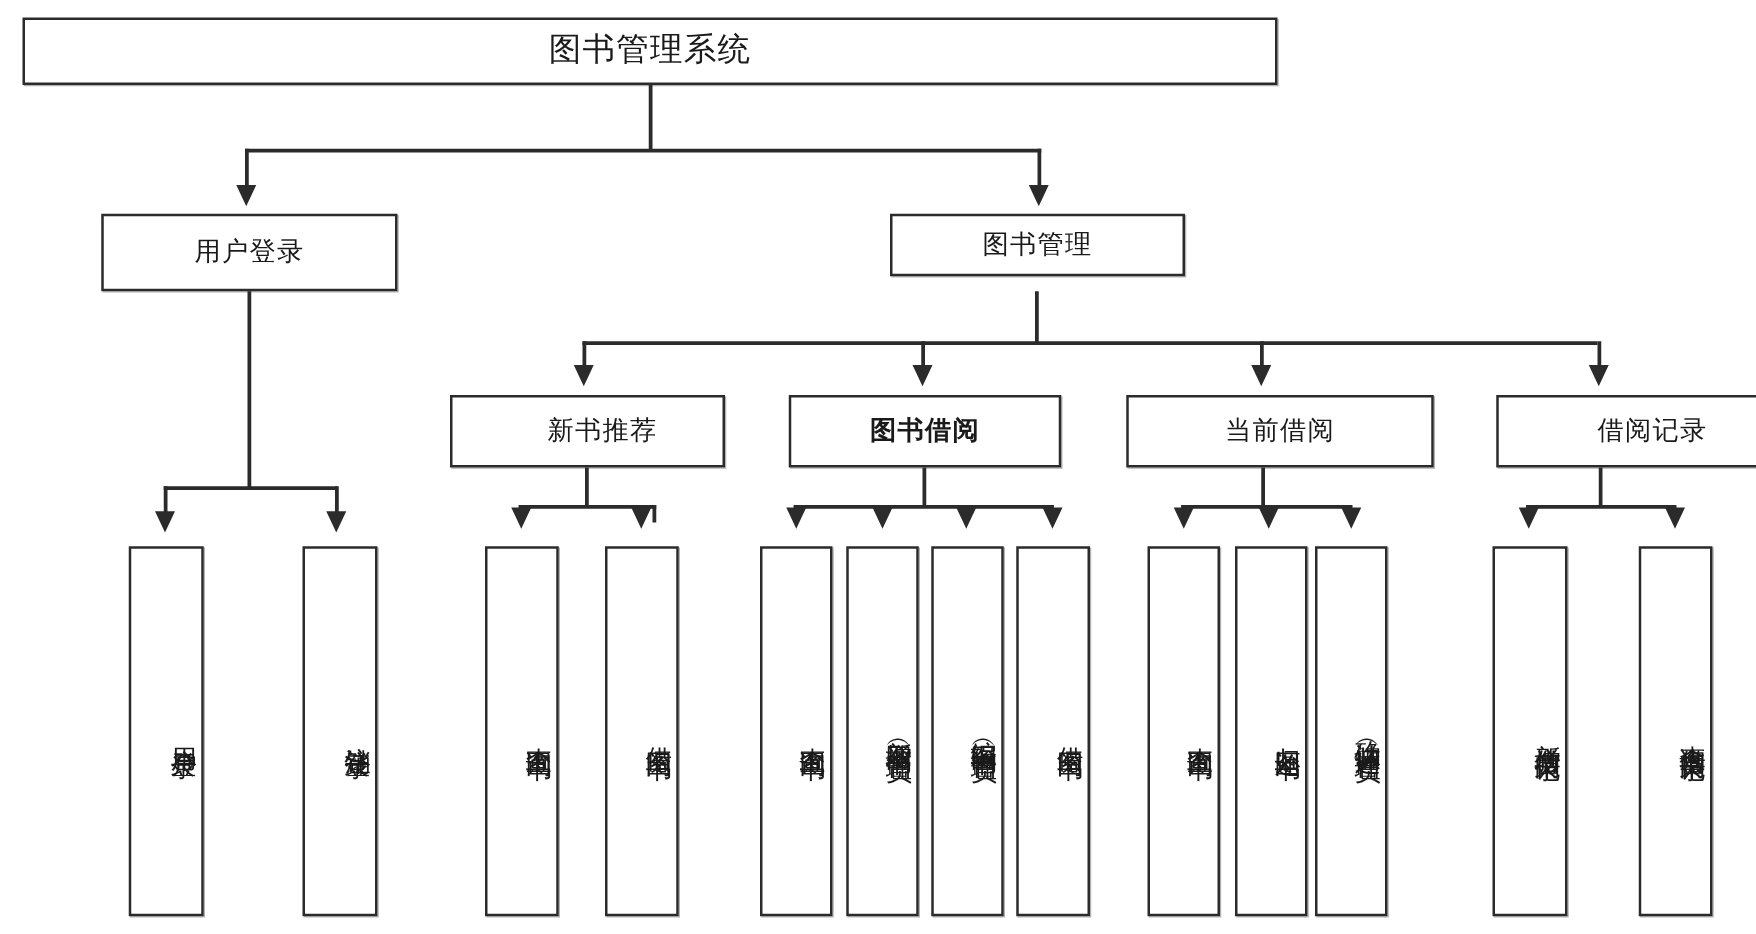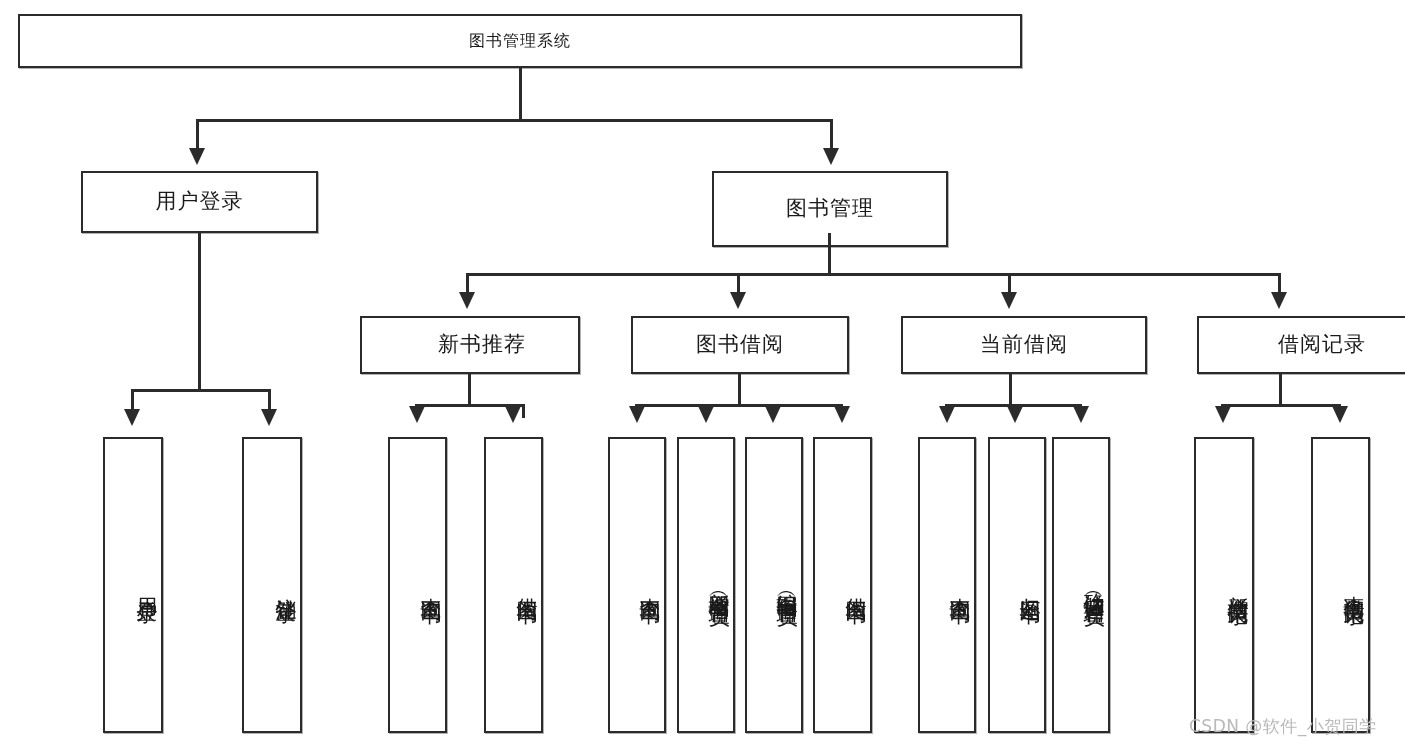--- a/index.html
+++ b/index.html
@@ -28,21 +28,21 @@
     justify-content: center;
     color: #1a1a1a;
     box-shadow: 1px 1px 0 rgba(0,0,0,0.30);
   }
   .node.h {
     font-size: 21px;
     letter-spacing: 1px;
     line-height: 1.2;
   }
   .node.root {
-    font-size: 16px;
+    font-size: 26px;
   }
   .node.v {
     writing-mode: vertical-rl;
     text-orientation: upright;
     font-size: 21px;
     letter-spacing: 2px;
     padding: 4px 0;
     align-items: flex-start;
     justify-content: center;
   }
@@ -90,21 +90,21 @@
   <div class="edge h" style="left:196px; top:119px; width:637px; height:3px;"></div>
 
   <div class="edge v" style="left:196px; top:119px; width:3px; height:32px;"></div>
   <div class="arrow" style="left:189px; top:148px;"></div>
   <div class="edge v" style="left:830px; top:119px; width:3px; height:32px;"></div>
   <div class="arrow" style="left:823px; top:148px;"></div>
 
   <div class="node h" style="left:81px; top:171px; width:237px; height:62px;">
     <span>用户登录</span>
   </div>
-  <div class="node h" style="left:712px; top:171px; width:236px; height:76px;">
+  <div class="node h" style="left:712px; top:171px; width:236px; height:50px;">
     <span>图书管理</span>
   </div>
 
   <div class="edge v" style="left:198px; top:233px; width:3px; height:158px;"></div>
   <div class="edge h" style="left:131px; top:389px; width:139px; height:3px;"></div>
   <div class="edge v" style="left:131px; top:389px; width:3px; height:22px;"></div>
   <div class="arrow" style="left:124px; top:409px;"></div>
   <div class="edge v" style="left:268px; top:389px; width:3px; height:22px;"></div>
   <div class="arrow" style="left:261px; top:409px;"></div>
 
@@ -115,21 +115,21 @@
   <div class="edge v" style="left:737px; top:273px; width:3px; height:22px;"></div>
   <div class="arrow" style="left:730px; top:292px;"></div>
   <div class="edge v" style="left:1008px; top:273px; width:3px; height:22px;"></div>
   <div class="arrow" style="left:1001px; top:292px;"></div>
   <div class="edge v" style="left:1278px; top:273px; width:3px; height:22px;"></div>
   <div class="arrow" style="left:1271px; top:292px;"></div>
 
   <div class="node h" style="left:360px; top:316px; width:220px; height:58px;padding-left:24px;">
     <span>新书推荐</span>
   </div>
-  <div class="node h" style="left:631px; top:316px; width:218px; height:58px;">
+  <div class="node h" style="left:631px; top:316px; width:218px; height:58px;font-weight:bold;">
     <span>图书借阅</span>
   </div>
   <div class="node h" style="left:901px; top:316px; width:246px; height:58px;">
     <span>当前借阅</span>
   </div>
   <div class="node h" style="left:1197px; top:316px; width:250px; height:58px;justify-content:center;">
     <span>借阅记录</span>
   </div>
 
   <div class="edge v" style="left:468px; top:374px; width:3px; height:32px;"></div>
@@ -203,15 +203,14 @@
     <span>确认归还（管理员）</span>
   </div>
 
   <div class="node v" style="left:1194px; top:437px; width:60px; height:296px;">
     <span>新增借阅记录</span>
   </div>
   <div class="node v" style="left:1311px; top:437px; width:59px; height:296px;">
     <span>查询借阅记录</span>
   </div>
 
-  <div class="watermark" style="left:1189px; top:715px;">CSDN @软件_小贺同学</div>
 
 </div>
 
 </body></html>

